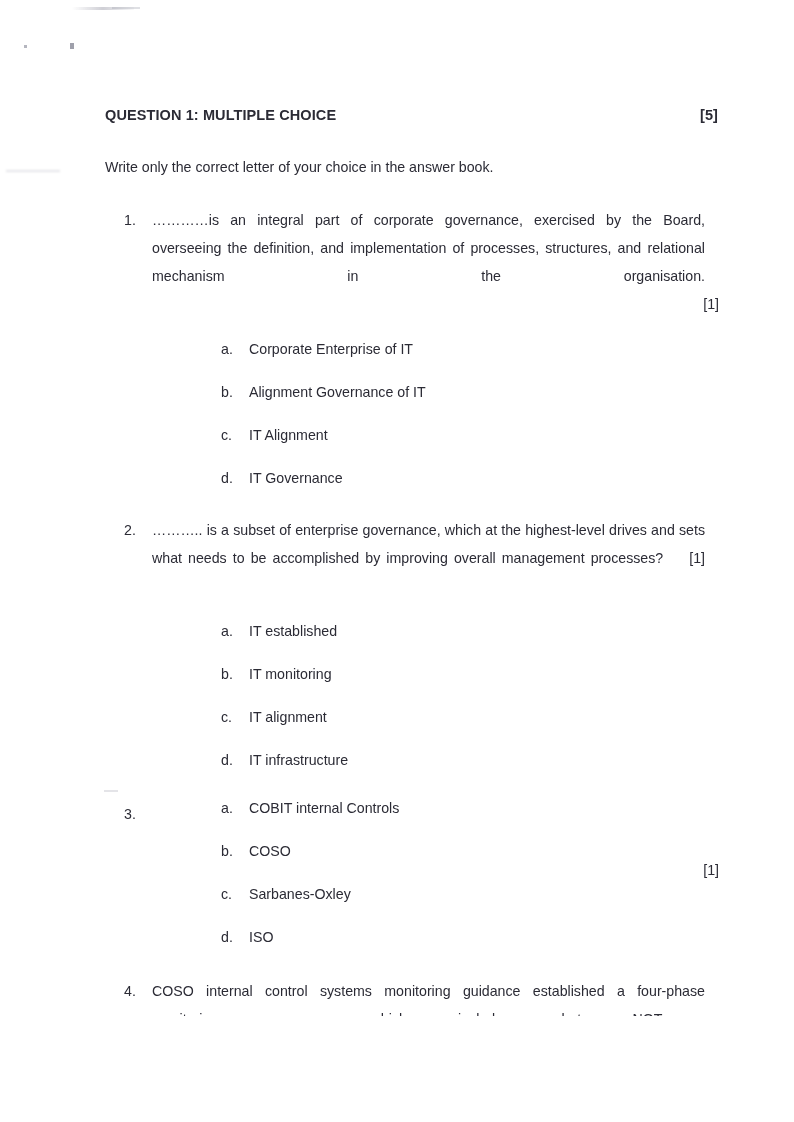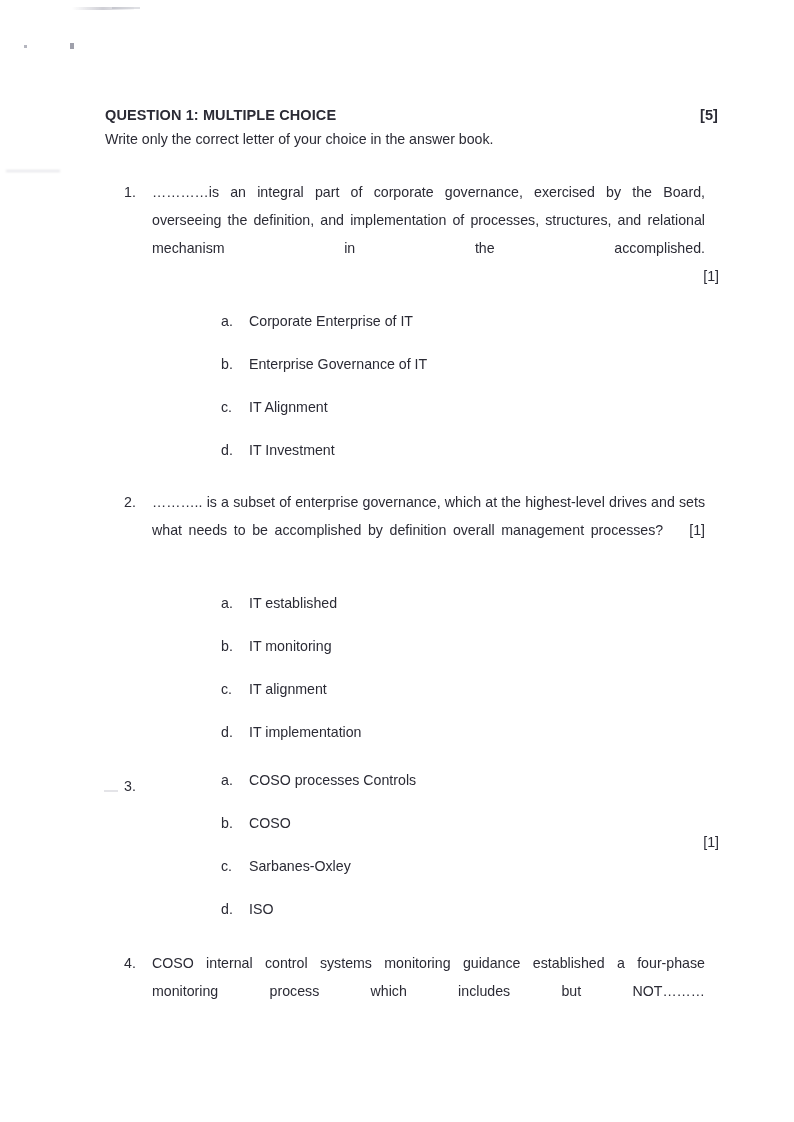--- a/index.html
+++ b/index.html
@@ -68,21 +68,21 @@
     line-height: 1.2;
   }
   .qheader .marks {
     position: absolute;
     right: -13px;
     top: 0;
     font-weight: bold;
   }
 
   .instruction {
-    margin-top: 7px;
+    margin-top: 35px;
     font-size: 14.2px;
     line-height: 1.25;
   }
 
   .question-list {
     margin: 0;
     padding: 0;
     list-style: none;
   }
 
@@ -174,72 +174,72 @@
       <span>QUESTION 1:  MULTIPLE CHOICE</span>
       <span class="marks">[5]</span>
     </div>
 
     <div class="instruction">Write only the correct letter of your choice in the answer book.</div>
 
     <ol class="question-list">
 
       <li class="question q1">
         <span class="qnum">1.</span>
-        <span class="qtext">…………is an integral part of corporate governance, exercised by the Board, overseeing the definition, and implementation of processes, structures, and relational mechanism in the accomplished.</span>
+        <span class="qtext">…………is an integral part of corporate governance, exercised by the Board, overseeing the definition, and implementation of processes, structures, and relational mechanism in the organisation.</span>
         <span class="marks-block" style="top: 84.348px;">[1]</span>
         <ul class="options">
           <li>
             <span class="olabel">a.</span>
             <span>Corporate Enterprise of IT</span>
           </li>
           <li>
             <span class="olabel">b.</span>
-            <span>Enterprise Governance of IT</span>
+            <span>Alignment Governance of IT</span>
           </li>
           <li>
             <span class="olabel">c.</span>
             <span>IT Alignment</span>
           </li>
           <li>
             <span class="olabel">d.</span>
-            <span>IT Investment</span>
+            <span>IT Governance</span>
           </li>
         </ul>
       </li>
 
       <li class="question q2">
         <span class="qnum">2.</span>
-        <span class="qtext"><span>……….. is a subset of enterprise governance, which at the highest-level drives and sets what needs to be accomplished by definition overall management processes?</span><span class="marks-inline">[1]</span></span>
+        <span class="qtext"><span>……….. is a subset of enterprise governance, which at the highest-level drives and sets what needs to be accomplished by improving overall management processes?</span><span class="marks-inline">[1]</span></span>
         <ul class="options">
           <li>
             <span class="olabel">a.</span>
             <span>IT established</span>
           </li>
           <li>
             <span class="olabel">b.</span>
             <span>IT monitoring</span>
           </li>
           <li>
             <span class="olabel">c.</span>
             <span>IT alignment</span>
           </li>
           <li>
             <span class="olabel">d.</span>
-            <span>IT implementation</span>
+            <span>IT infrastructure</span>
           </li>
         </ul>
       </li>
 
       <li class="question q3">
         <span class="qnum">3.</span>
         <span class="marks-block" style="top: 56.232px;">[1]</span>
         <ul class="options">
           <li>
             <span class="olabel">a.</span>
-            <span>COSO processes Controls</span>
+            <span>COBIT internal Controls</span>
           </li>
           <li>
             <span class="olabel">b.</span>
             <span>COSO</span>
           </li>
           <li>
             <span class="olabel">c.</span>
             <span>Sarbanes-Oxley</span>
           </li>
           <li>

